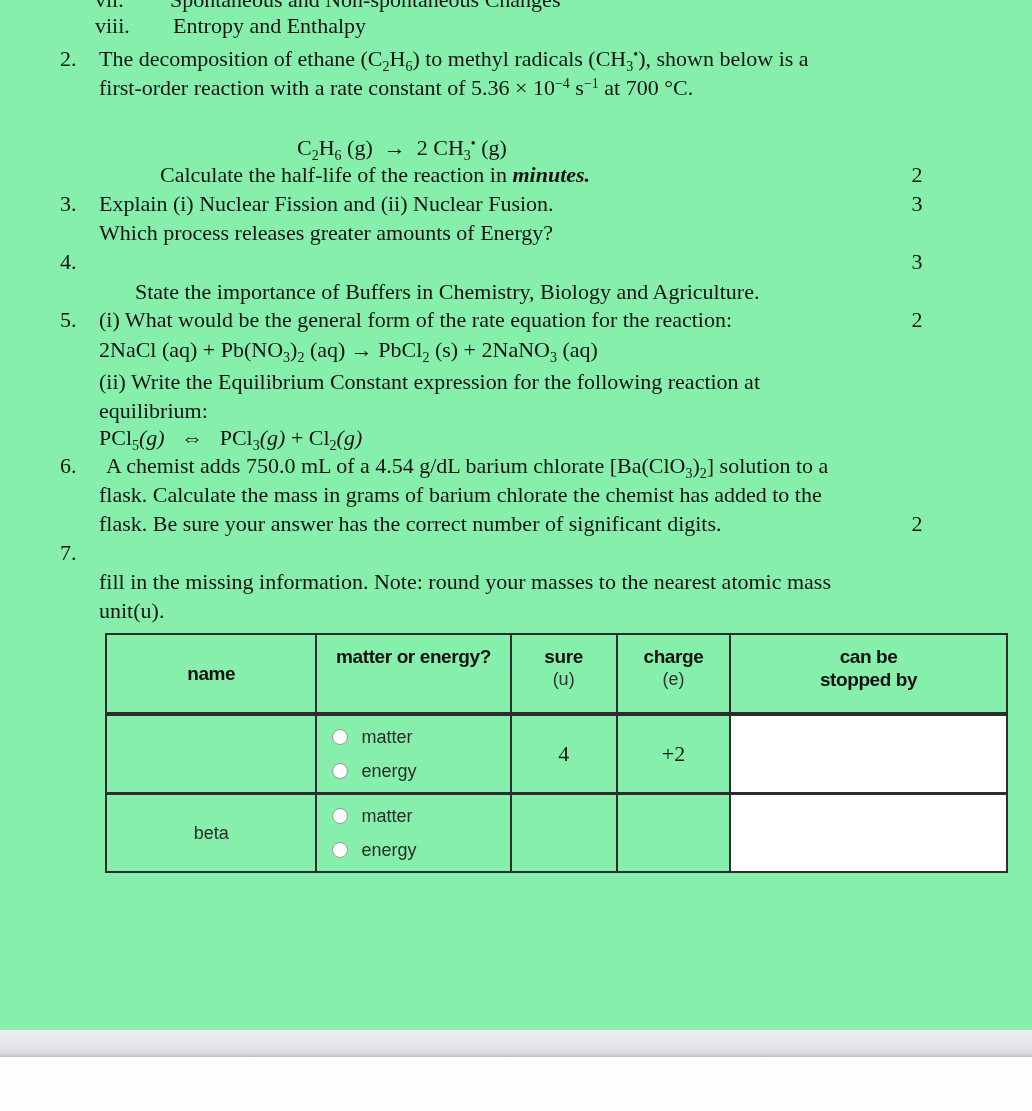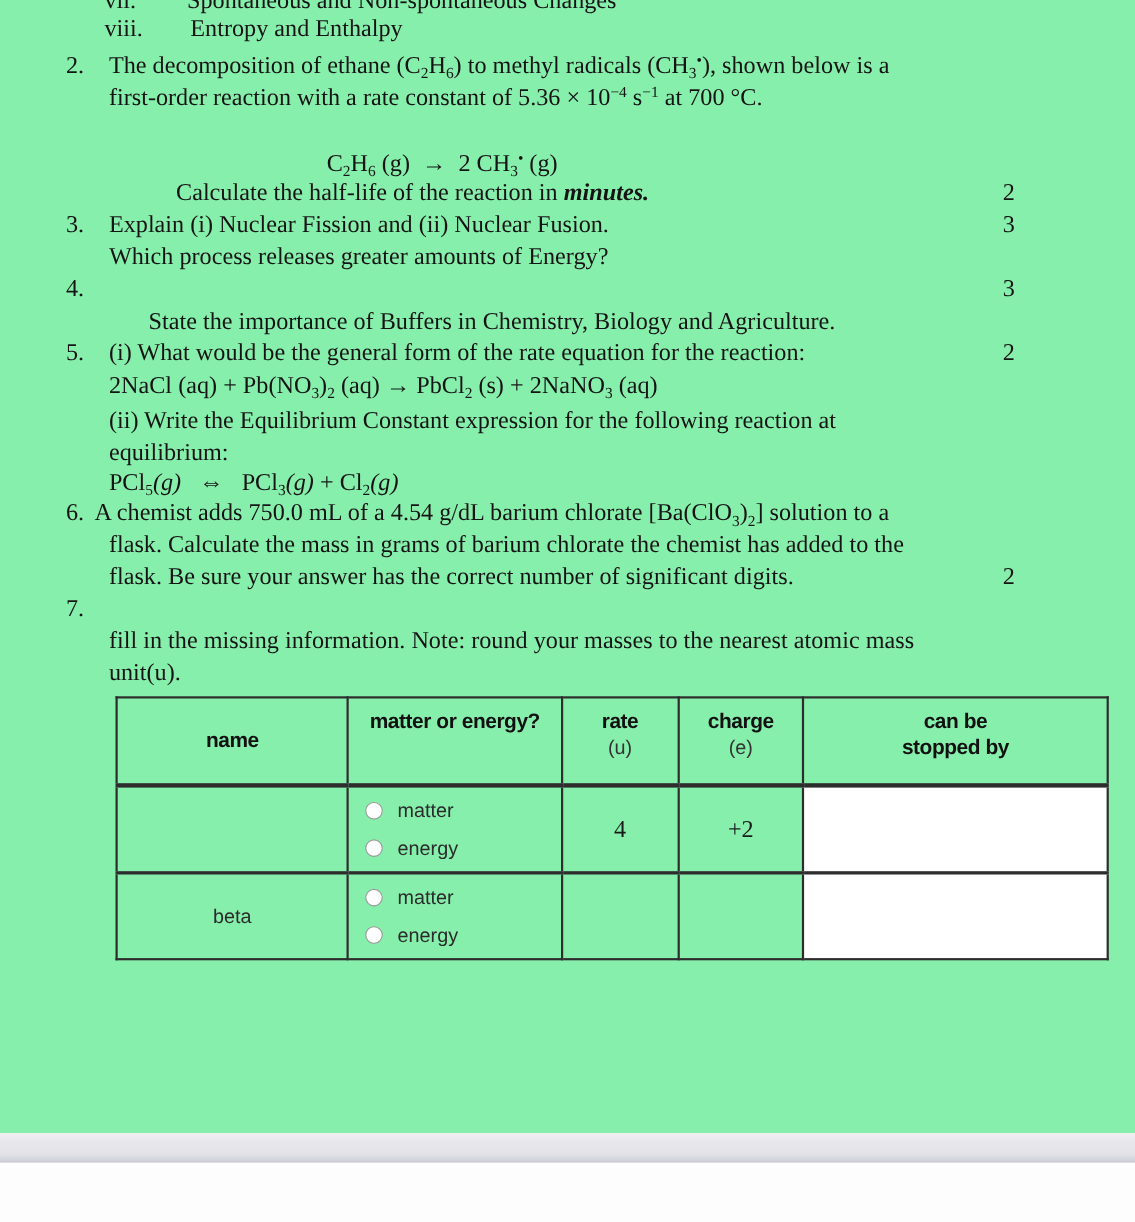--- a/index.html
+++ b/index.html
@@ -78,41 +78,41 @@
       <div class="tline" style="top: 161px;"><span class="lcontent" style="left: 160px;"><span>Calculate the half-life of the reaction in </span><span class="seg-bi">minutes.</span></span><span class="lmark">2</span></div>
       <div class="tline" style="top: 190px;"><span class="lmarker" style="left: 60px;">3.</span><span class="lcontent" style="left: 99px;"><span>Explain (i) Nuclear Fission and (ii) Nuclear Fusion.</span></span><span class="lmark">3</span></div>
       <div class="tline" style="top: 219px; padding-left: 28px;"><span class="lcontent" style="left: 99px;"><span>Which process releases greater amounts of Energy?</span></span></div>
       <div class="tline" style="top: 248px;"><span class="lmarker" style="left: 60px;">4.</span><span class="lmark">3</span></div>
       <div class="tline" style="top: 278px; margin-left: 36px;"><span class="lcontent" style="left: 99px;"><span>State the importance of Buffers in Chemistry, Biology and Agriculture.</span></span></div>
       <div class="tline" style="top: 306px;"><span class="lmarker" style="left: 60px;">5.</span><span class="lcontent" style="left: 99px; text-align: center;"><span>(i) What would be the general form of the rate equation for the reaction:</span></span><span class="lmark">2</span></div>
       <div class="tline" style="top: 336px;"><span class="lcontent" style="left: 99px;"><span>2NaCl (aq) + Pb(NO</span><span class="seg-sub">3</span><span>)</span><span class="seg-sub">2</span><span> (aq) → PbCl</span><span class="seg-sub">2</span><span> (s) + 2NaNO</span><span class="seg-sub">3</span><span> (aq)</span></span></div>
       <div class="tline" style="top: 368px;"><span class="lcontent" style="left: 99px;"><span>(ii) Write the Equilibrium Constant expression for the following reaction at</span></span></div>
       <div class="tline" style="top: 397px;"><span class="lcontent" style="left: 99px;"><span>equilibrium:</span></span></div>
       <div class="tline" style="top: 424px;"><span class="lcontent" style="left: 99px;"><span>PCl</span><span class="seg-sub">5</span><span class="seg-i">(g)</span><span>   ⇔   PCl</span><span class="seg-sub">3</span><span class="seg-i">(g)</span><span> + Cl</span><span class="seg-sub">2</span><span class="seg-i">(g)</span></span></div>
-      <div class="tline" style="top: 452px;"><span class="lmarker" style="left: 60px;">6.</span><span class="lcontent" style="left: 86px;"><span>A chemist adds 750.0 mL of a 4.54 g/dL barium chlorate [Ba(ClO</span><span class="seg-sub">3</span><span>)</span><span class="seg-sub">2</span><span>] solution to a</span></span></div>
+      <div class="tline" style="top: 452px;"><span class="lmarker" style="left: 60px;">6.</span><span class="lcontent" style="left: 106px;"><span>A chemist adds 750.0 mL of a 4.54 g/dL barium chlorate [Ba(ClO</span><span class="seg-sub">3</span><span>)</span><span class="seg-sub">2</span><span>] solution to a</span></span></div>
       <div class="tline" style="top: 481px;"><span class="lcontent" style="left: 99px;"><span>flask. Calculate the mass in grams of barium chlorate the chemist has added to the</span></span></div>
       <div class="tline" style="top: 510px;"><span class="lcontent" style="left: 99px;"><span>flask. Be sure your answer has the correct number of significant digits.</span></span><span class="lmark">2</span></div>
       <div class="tline" style="top: 539px;"><span class="lmarker" style="left: 60px;">7.</span></div>
       <div class="tline" style="top: 568px;"><span class="lcontent" style="left: 99px;"><span>fill in the missing information. Note: round your masses to the nearest atomic mass</span></span></div>
       <div class="tline" style="top: 597px;"><span class="lcontent" style="left: 99px;"><span>unit(u).</span></span></div>
     </div>
 
   <table class="qtable">
     <colgroup>
       <col style="width:206px">
         <col style="width:190px">
         <col style="width:104px">
         <col style="width:111px">
         <col style="width:271px">
     </colgroup>
     <tbody>
         <tr class="hrow">
       <th class="th-name"><span>name</span></th>
       <th><span>matter or energy?</span></th>
-      <th><span>rate</span><span class="hsub">(u)</span></th>
+      <th><span>sure</span><span class="hsub">(u)</span></th>
       <th><span>charge</span><span class="hsub">(e)</span></th>
       <th><span>can be</span><span class="hsub" style="font-weight:bold;font-size:19px;letter-spacing:-0.4px;color:#111;">stopped by</span></th>
     </tr>
     <tr class="brow">
       <td class="cname"></td>
       <td class="copts">
         <div class="optwrap">
           <div class="opt">
             <span class="radio"></span>
             <span class="olabel">matter</span>

